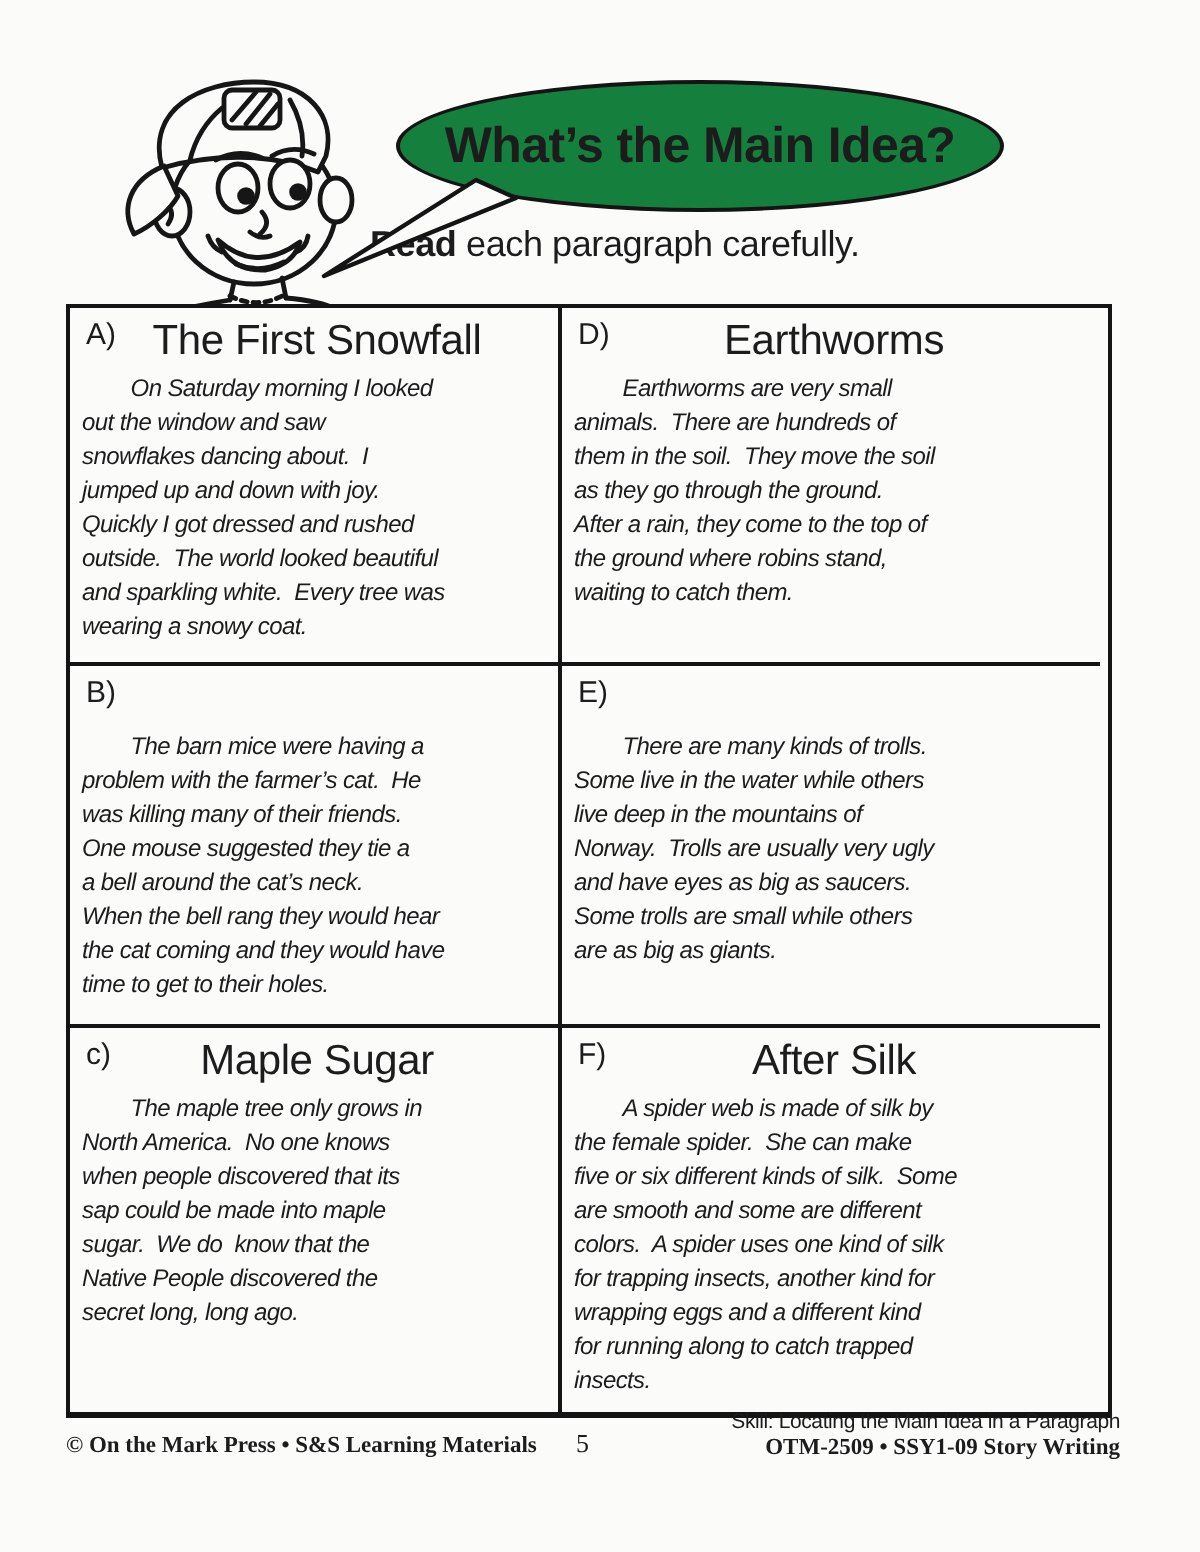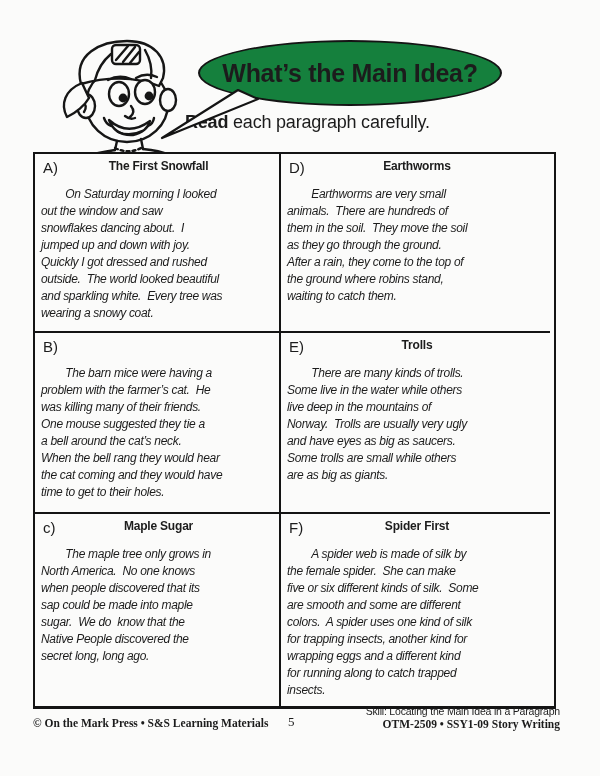--- a/index.html
+++ b/index.html
@@ -41,21 +41,21 @@
     position:absolute;left:33px;top:152px;width:519px;
     display:grid;grid-template-columns:246px 269px;grid-template-rows:179px 181px 192px;
     border:2px solid #141414;border-bottom-width:3px;background:#fbfbfa;
   }
   .cell{overflow:hidden;padding:3px 3px 0 6px;}
   .cell.c-left{border-right:2px solid #141414;}
   .cell.r-top,.cell.r-mid{border-bottom:2px solid #141414;}
 
   .cell-head{position:relative;height:22px;margin-top:2px;}
   .letter{position:absolute;left:2px;top:0;font-size:15px;letter-spacing:0;}
-  .title{display:block;text-align:center;font-size:12px;font-weight:bold;letter-spacing:-0.2px;}
+  .title{display:block;text-align:center;font-size:21px;font-weight:normal;letter-spacing:-0.2px;}
   .parabody{
     margin-top:5px;white-space:pre-wrap;
     font-size:12px;line-height:17px;letter-spacing:-0.3px;font-style:italic;
   }
 
   
   .footer-left{
     position:absolute;left:33px;top:717px;
     font-family:Liberation Serif, serif;font-weight:bold;font-size:11.5px;
   }
@@ -164,21 +164,20 @@
 One mouse suggested they tie a
 a bell around the cat’s neck.
 When the bell rang they would hear
 the cat coming and they would have
 time to get to their holes.</div>
     </div>
 
     <div class="cell r-mid">
       <div class="cell-head">
         <span class="letter">E)</span>
-        <span class="title">Trolls</span>
       </div>
       <div class="parabody">        There are many kinds of trolls.
 Some live in the water while others
 live deep in the mountains of
 Norway.  Trolls are usually very ugly
 and have eyes as big as saucers.
 Some trolls are small while others
 are as big as giants.</div>
     </div>
 
@@ -192,21 +191,21 @@
 when people discovered that its
 sap could be made into maple
 sugar.  We do  know that the
 Native People discovered the
 secret long, long ago.</div>
     </div>
 
     <div class="cell">
       <div class="cell-head">
         <span class="letter">F)</span>
-        <span class="title">Spider First</span>
+        <span class="title">After Silk</span>
       </div>
       <div class="parabody">        A spider web is made of silk by
 the female spider.  She can make
 five or six different kinds of silk.  Some
 are smooth and some are different
 colors.  A spider uses one kind of silk
 for trapping insects, another kind for
 wrapping eggs and a different kind
 for running along to catch trapped
 insects.</div>

